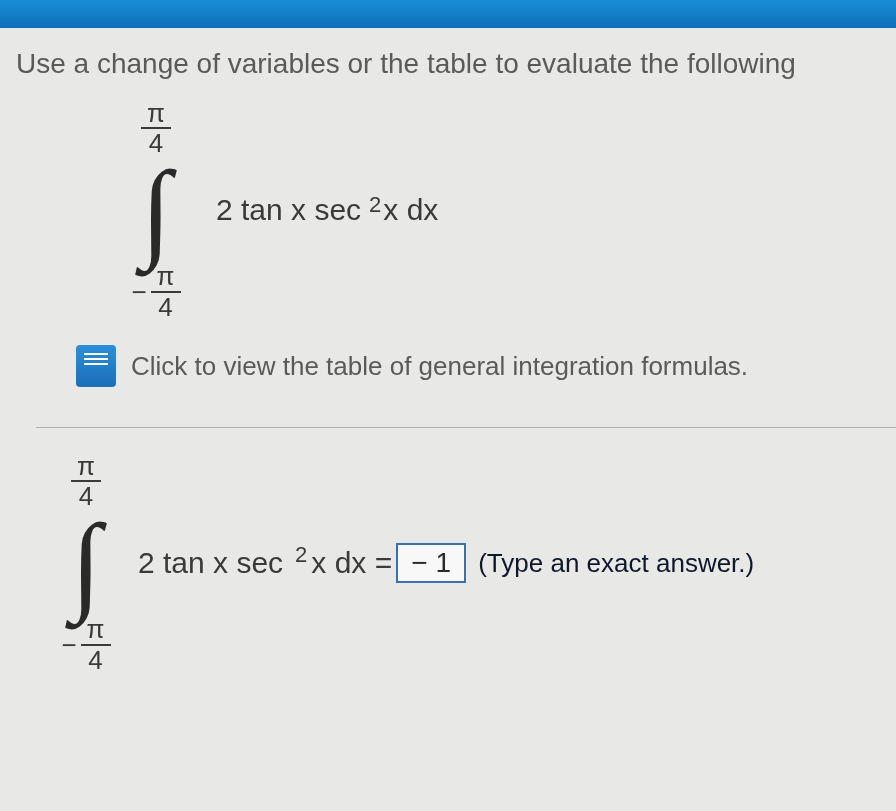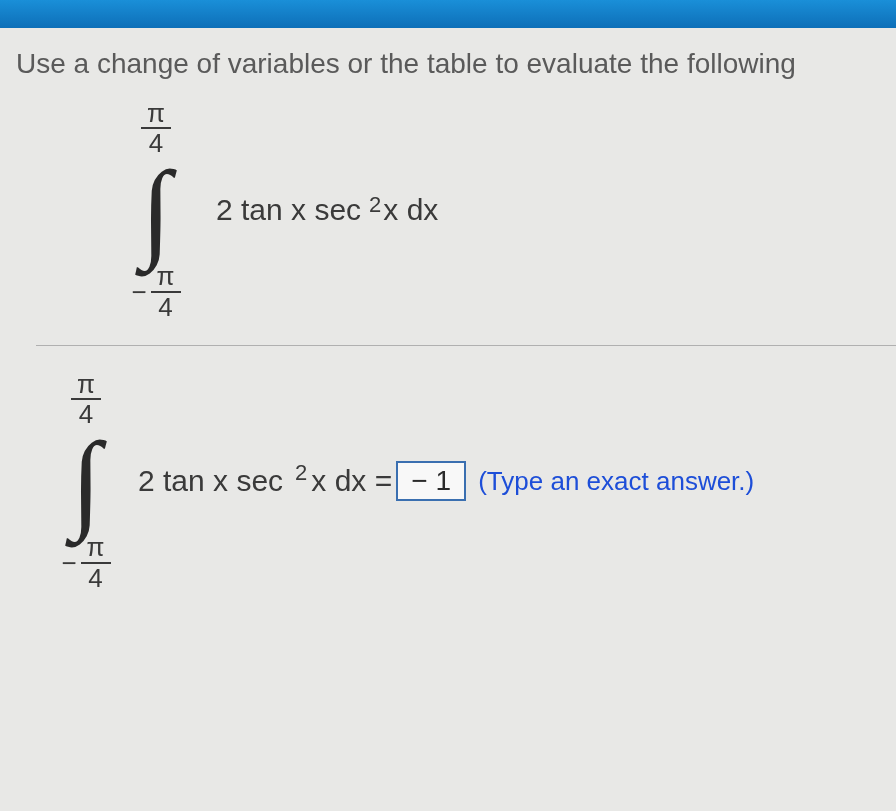--- a/index.html
+++ b/index.html
@@ -149,21 +149,21 @@
       background: #f8f8f8;
       color: #2a2a2a;
       font-size: 28px;
       padding: 2px 10px;
       width: 70px;
       text-align: center;
       font-family: Arial, Helvetica, sans-serif;
     }
     .hint {
       font-size: 26px;
-      color: #1d4ed8;
+      color: #0f172a;
       margin-left: 8px;
     }
     .lower-limit-row {
       display: flex;
       align-items: center;
     }
   </style>
 </head>
 <body>
 
@@ -191,20 +191,24 @@
       </div>
     </div>
     <div class="integrand">
       <span>2 tan x sec</span>
       <span style="width:4px;"></span>
       <span class="sup">2</span>
       <span>x dx</span>
     </div>
   </div>
 
+  <div class="link-row">
+    <div class="book-icon"></div>
+    <div class="link-text">Click to view the table of general integration formulas.</div>
+  </div>
 
   <hr class="divider">
 
   <div class="answer-integral-block">
     <div class="integral-symbol-wrap">
       <div class="limit">
         <span class="frac">
           <span class="num">π</span>
           <span class="den">4</span>
         </span>

